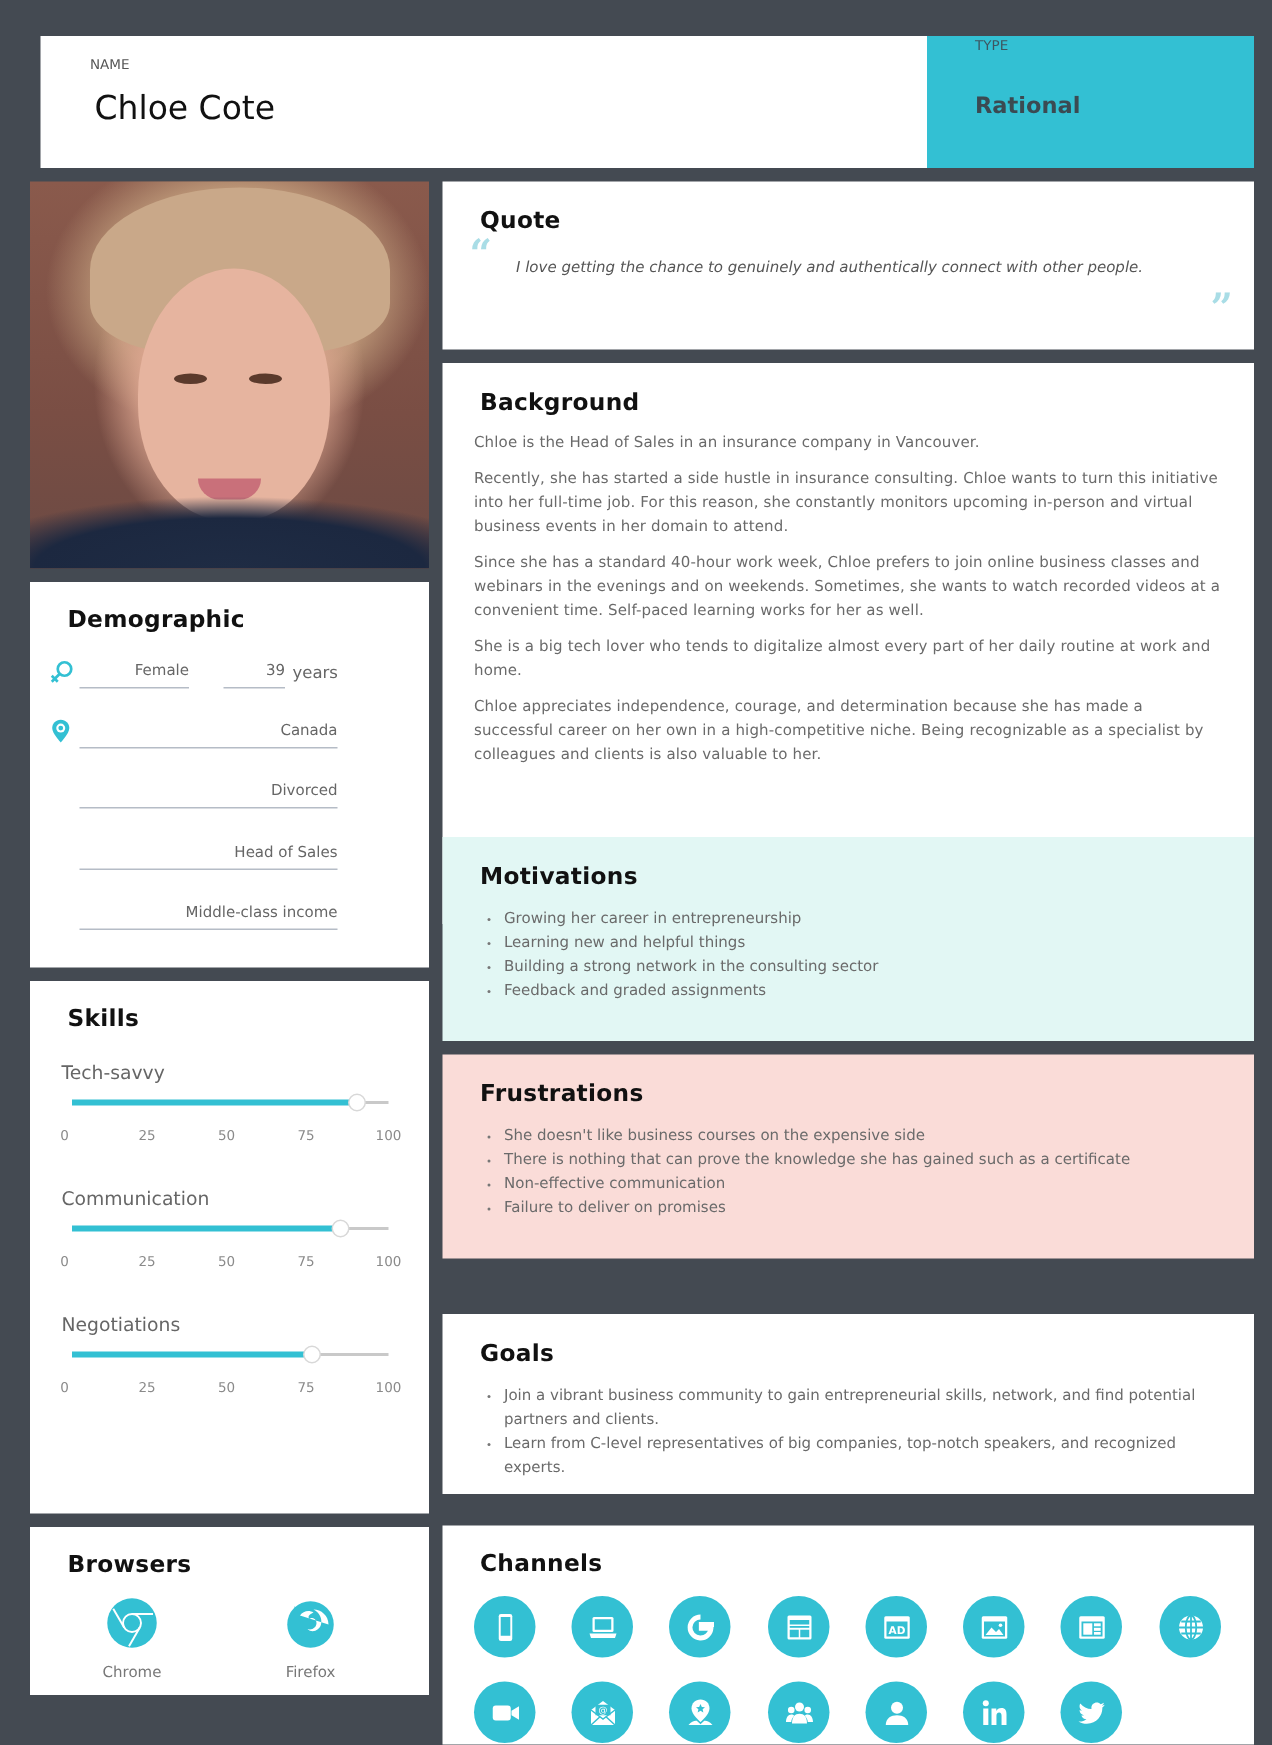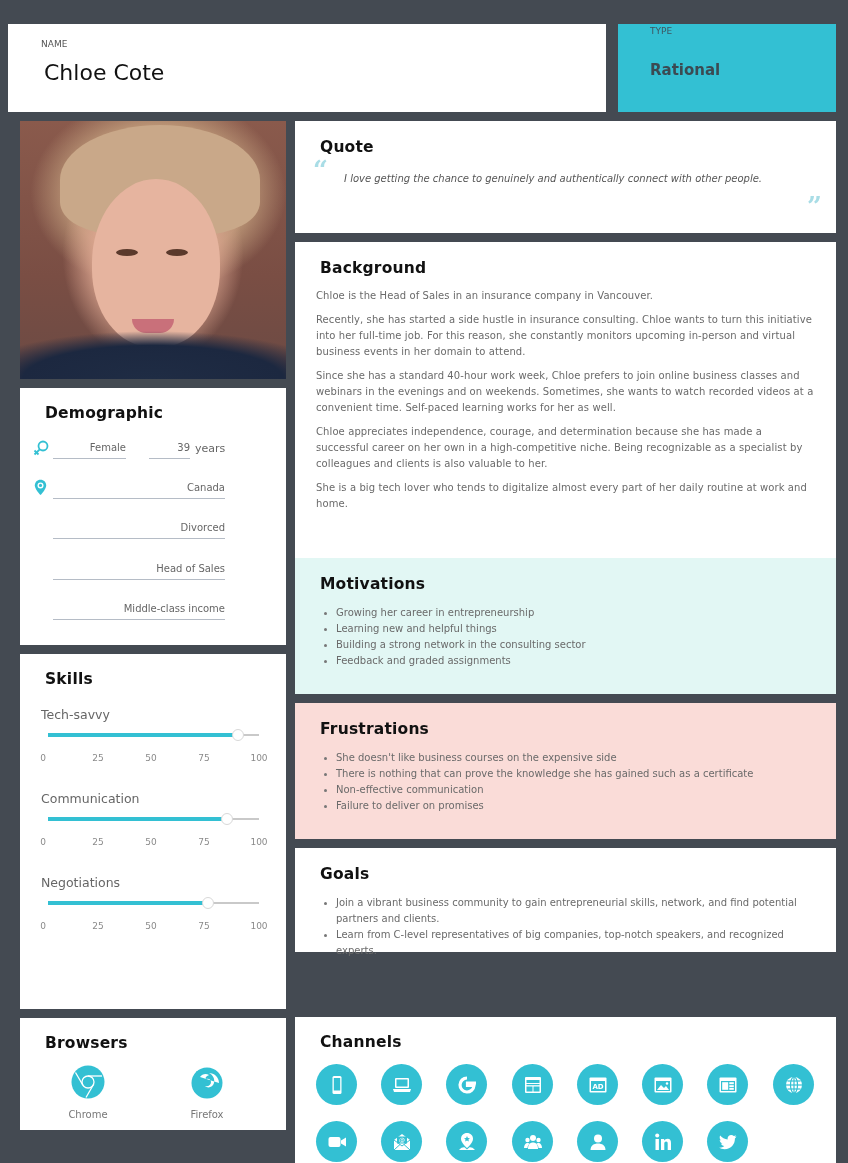--- a/index.html
+++ b/index.html
@@ -3,21 +3,21 @@
 <meta charset="utf-8">
 <style>
   * { box-sizing: border-box; margin: 0; padding: 0; }
   html, body { width: 848px; height: 1163px; background: #444a52; overflow: hidden; }
   body { position: relative; font-family: "Liberation Sans", "DejaVu Sans", sans-serif; color: #222; }
   .card { position: absolute; background: #fff; }
   .h2 { font-family: "DejaVu Sans", sans-serif; font-size: 15.5px; font-weight: bold; color: #111; letter-spacing: 0.2px; }
   .body-text { font-family: "DejaVu Sans", sans-serif; font-size: 10px; color: #6a6a6a; line-height: 16px; letter-spacing: 0.1px; }
 
   
-  #header { left: 8px; top: 24px; width: 598px; height: 88px; }
+  #header { left: 27px; top: 24px; width: 598px; height: 88px; }
   #header .lbl { position: absolute; left: 33px; top: 15px; font-family: "DejaVu Sans", sans-serif; font-size: 9px; color: #555; }
   #header .name { position: absolute; left: 36px; top: 36px; font-family: "DejaVu Sans", sans-serif; font-size: 22px; color: #111; text-align: center; }
   #type { left: 618px; top: 24px; width: 218px; height: 88px; background: #33c0d3; }
   #type .lbl { position: absolute; left: 32px; top: 2px; font-family: "DejaVu Sans", sans-serif; font-size: 9px; color: #3e5560; }
   #type .val { position: absolute; left: 32px; top: 37px; font-family: "DejaVu Sans", sans-serif; font-size: 15px; font-weight: bold; color: #3b4a52; }
 
   
   #photo { left: 20px; top: 121px; width: 266px; height: 258px; overflow: hidden;
     background: radial-gradient(ellipse 34% 42% at 50% 52%, #e8b8a4 0%, #dca690 60%, rgba(220,166,144,0) 100%),
                 radial-gradient(ellipse 48% 38% at 52% 28%, #c8a58a 0%, #b89274 70%, rgba(184,146,116,0) 100%),
@@ -66,21 +66,21 @@
   .browser .ico { width: 34px; height: 34px; margin: 0 auto; }
   .browser .lbl { font-family: "DejaVu Sans", sans-serif; font-size: 10px; color: #777; margin-top: 6px; text-align: center; }
 
   
   .list-card .h2 { position: absolute; left: 25px; top: 17px; }
   .list-card ul { position: absolute; left: 41px; top: 47px; width: 485px; list-style: disc; }
   .list-card li { font-family: "DejaVu Sans", sans-serif; font-size: 10px; color: #6a6a6a; line-height: 16px; }
   .list-card li::marker { color: #777; font-size: 9px; }
   #motivations { left: 295px; top: 558px; width: 541px; height: 136px; background: #e2f7f4; }
   #frustrations { left: 295px; top: 703px; width: 541px; height: 136px; background: #fadcd8; }
-  #goals { left: 295px; top: 848px; width: 541px; height: 104px; }
+  #goals { left: 295px; top: 876px; width: 541px; height: 120px; }
 
   
   #channels { left: 295px; top: 993px; width: 541px; height: 162px; margin-top: 24px; }
   #channels .h2 { position: absolute; left: 25px; top: 16px; }
   .chan { position: absolute; width: 41px; height: 41px; border-radius: 50%; background: #33c0d3; display: flex; align-items: center; justify-content: center; }
   .chan svg { width: 24px; height: 24px; }
 </style>
 </head>
 <body>
 
@@ -108,22 +108,22 @@
   <div class="text">I love getting the chance to genuinely and authentically connect with other people.</div>
   <div class="q2">”</div>
 </div>
 
 <div class="card" id="background">
   <div class="h2">Background</div>
   <div class="paras body-text">
     <p>Chloe is the Head of Sales in an insurance company in Vancouver.</p>
     <p>Recently, she has started a side hustle in insurance consulting. Chloe wants to turn this initiative into her full-time job. For this reason, she constantly monitors upcoming in-person and virtual business events in her domain to attend.</p>
     <p>Since she has a standard 40-hour work week, Chloe prefers to join online business classes and webinars in the evenings and on weekends. Sometimes, she wants to watch recorded videos at a convenient time. Self-paced learning works for her as well.</p>
+    <p>She is a big tech lover who tends to digitalize almost every part of her daily routine at work and home.</p>
     <p>Chloe appreciates independence, courage, and determination because she has made a successful career on her own in a high-competitive niche. Being recognizable as a specialist by colleagues and clients is also valuable to her.</p>
-    <p>She is a big tech lover who tends to digitalize almost every part of her daily routine at work and home.</p>
   </div>
 </div>
 
 <div class="card" id="demographic">
   <div class="h2">Demographic</div>
   <svg class="dem-icon" style="left:13px;top:52px" width="16" height="16" viewBox="0 0 16 16">
     <circle cx="10" cy="6" r="4.5" fill="none" stroke="#33c0d3" stroke-width="1.8"></circle>
     <line x1="6.7" y1="9.3" x2="1.5" y2="14.5" stroke="#33c0d3" stroke-width="1.8"></line>
     <line x1="1.5" y1="10.5" x2="5.5" y2="14.5" stroke="#33c0d3" stroke-width="1.8"></line>
   </svg>

